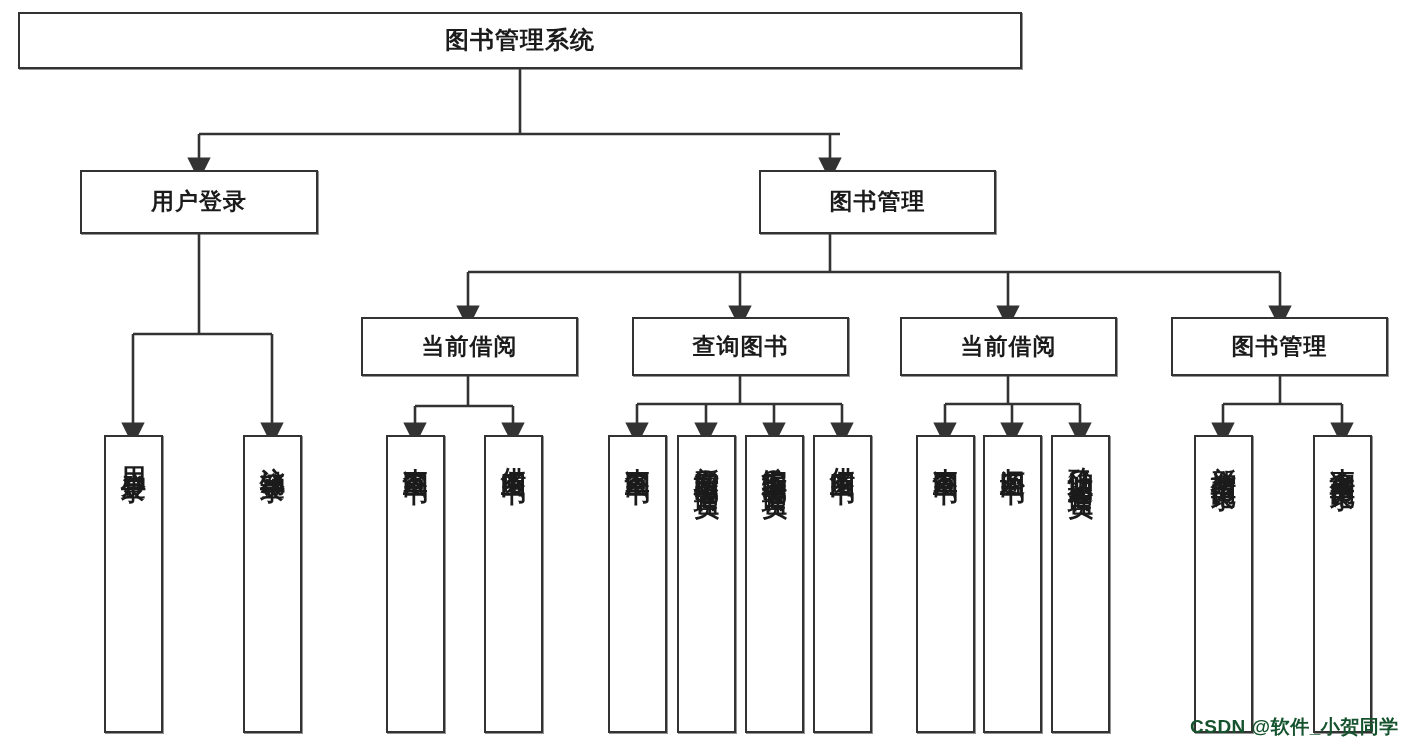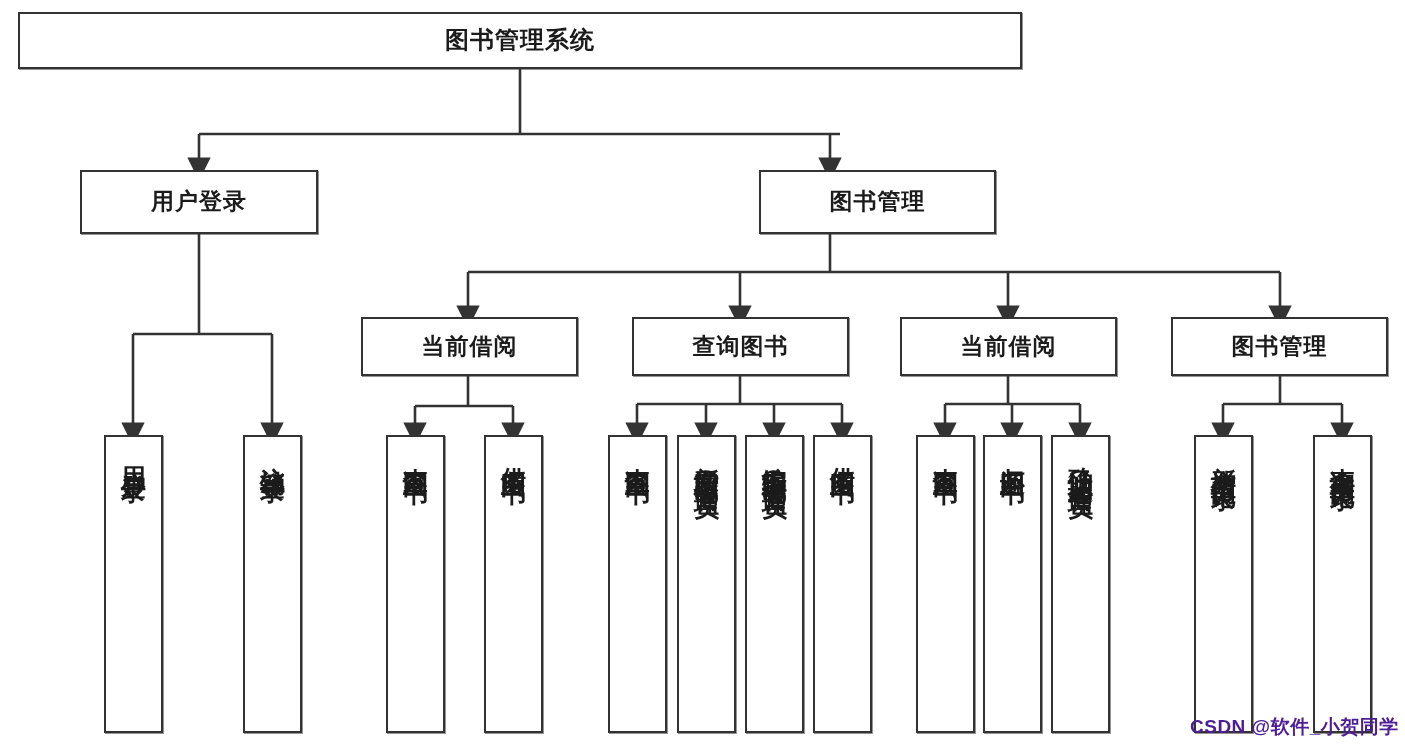--- a/index.html
+++ b/index.html
@@ -59,21 +59,21 @@
     font-size: 25px;
     letter-spacing: 4px;
     line-height: 1;
     white-space: nowrap;
   }
   .watermark {
     position: absolute;
     left: 1190px;
     top: 714px;
     font-size: 19px;
-    color: #4c1d95;
+    color: #14532d;
     white-space: nowrap;
     letter-spacing: 0.5px;
   }
 </style>
 </head>
 <body>
 
 <div id="diagram-root">
 
   <svg id="wires" viewBox="0 0 1405 747" xmlns="http://www.w3.org/2000/svg">

